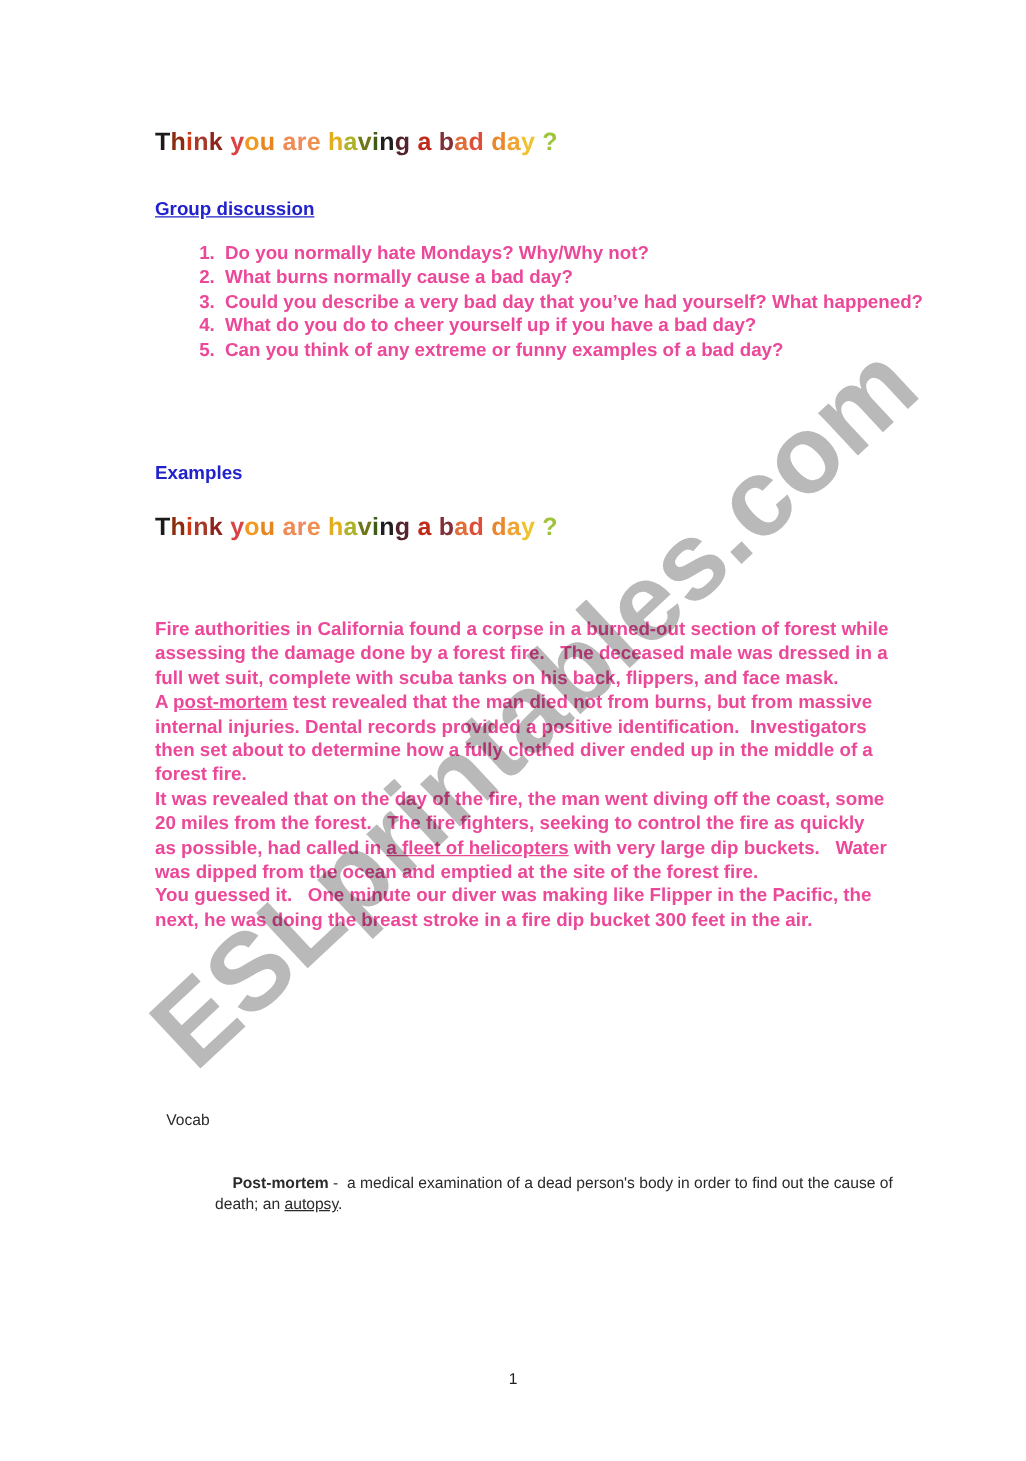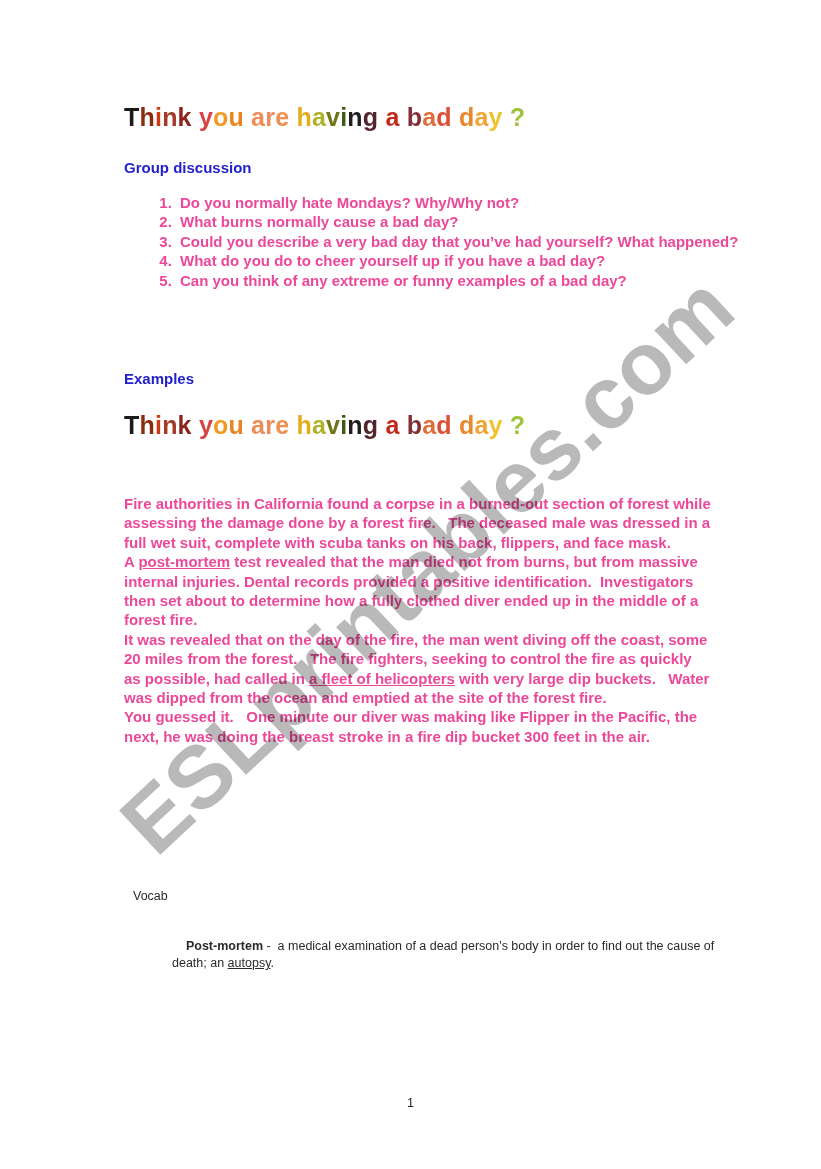--- a/index.html
+++ b/index.html
@@ -2,21 +2,21 @@
 <html><head>
 <meta charset="utf-8">
 <style>
   html,body { margin:0; padding:0; background:#ffffff; }
   .page {
     position:relative; width:821px; height:1169px; background:#ffffff;
     font-family:"Liberation Sans", sans-serif; color:#111; overflow:hidden;
   }
   .abs { position:absolute; }
   .title {
-    font-size:25px; font-weight:bold; white-space:nowrap; letter-spacing:0.2px;
+    font-size:20px; font-weight:bold; white-space:nowrap; letter-spacing:0.2px;
   }
   .blue-head { color:#2222cc; font-weight:bold; font-size:15px; }
   .bodytext { font-size:15px; font-weight:bold; color:#ec4899; line-height:19.4px; }
   ol.qlist { margin:0; padding-left:52px; }
   ol.qlist li { padding-left:4px; }
   .story .para { margin:0; white-space:pre-wrap; }
   .u { text-decoration:underline; }
   .closing { font-size:15px; font-weight:bold; white-space:pre-wrap; color:#161616; }
   .vocab-label { font-size:12.5px; color:#2a2a2a; }
   .vocab-def { font-size:12.5px; color:#2a2a2a; line-height:17px; white-space:pre-wrap;margin-left:39px; }
@@ -32,21 +32,21 @@
 </style>
 </head>
 <body>
 
 <div class="page">
 
   <div class="abs watermark" style="position:absolute;">ESLprintables.com</div>
 
   <div class="abs title" style="left:124px; top:103px;"><span style="color: rgb(26, 26, 26);">T</span><span style="color: rgb(138, 44, 14);">h</span><span style="color: rgb(207, 58, 20);">i</span><span style="color: rgb(165, 57, 42);">n</span><span style="color: rgb(142, 36, 28);">k</span><span> </span><span style="color: rgb(217, 67, 67);">y</span><span style="color: rgb(240, 154, 34);">o</span><span style="color: rgb(232, 133, 31);">u</span><span> </span><span style="color: rgb(239, 140, 85);">a</span><span style="color: rgb(238, 138, 96);">r</span><span style="color: rgb(239, 144, 81);">e</span><span> </span><span style="color: rgb(226, 174, 30);">h</span><span style="color: rgb(174, 178, 40);">a</span><span style="color: rgb(111, 118, 25);">v</span><span style="color: rgb(63, 92, 22);">i</span><span style="color: rgb(31, 31, 31);">n</span><span style="color: rgb(84, 36, 44);">g</span><span> </span><span style="color: rgb(192, 42, 26);">a</span><span> </span><span style="color: rgb(130, 48, 56);">b</span><span style="color: rgb(224, 110, 56);">a</span><span style="color: rgb(221, 79, 56);">d</span><span> </span><span style="color: rgb(232, 135, 43);">d</span><span style="color: rgb(240, 164, 49);">a</span><span style="color: rgb(238, 195, 47);">y</span><span> </span><span style="color: rgb(159, 196, 60);">?</span></div>
 
-  <div class="abs blue-head" style="left:124px; top:159px;">Group discussion</div>
+  <div class="abs blue-head" style="left:124px; top:159px;text-decoration:underline;">Group discussion</div>
 
   <ol class="abs bodytext qlist" style="left:124px; top:193px; width:590px;">
       <li>Do you normally hate Mondays? Why/Why not?</li>
       <li>What burns normally cause a bad day?</li>
       <li>Could you describe a very bad day that you’ve had yourself? What happened?</li>
       <li>What do you do to cheer yourself up if you have a bad day?</li>
       <li>Can you think of any extreme or funny examples of a bad day?</li>
     </ol>
 
   <div class="abs blue-head" style="left:124px; top:370px;">Examples</div>

